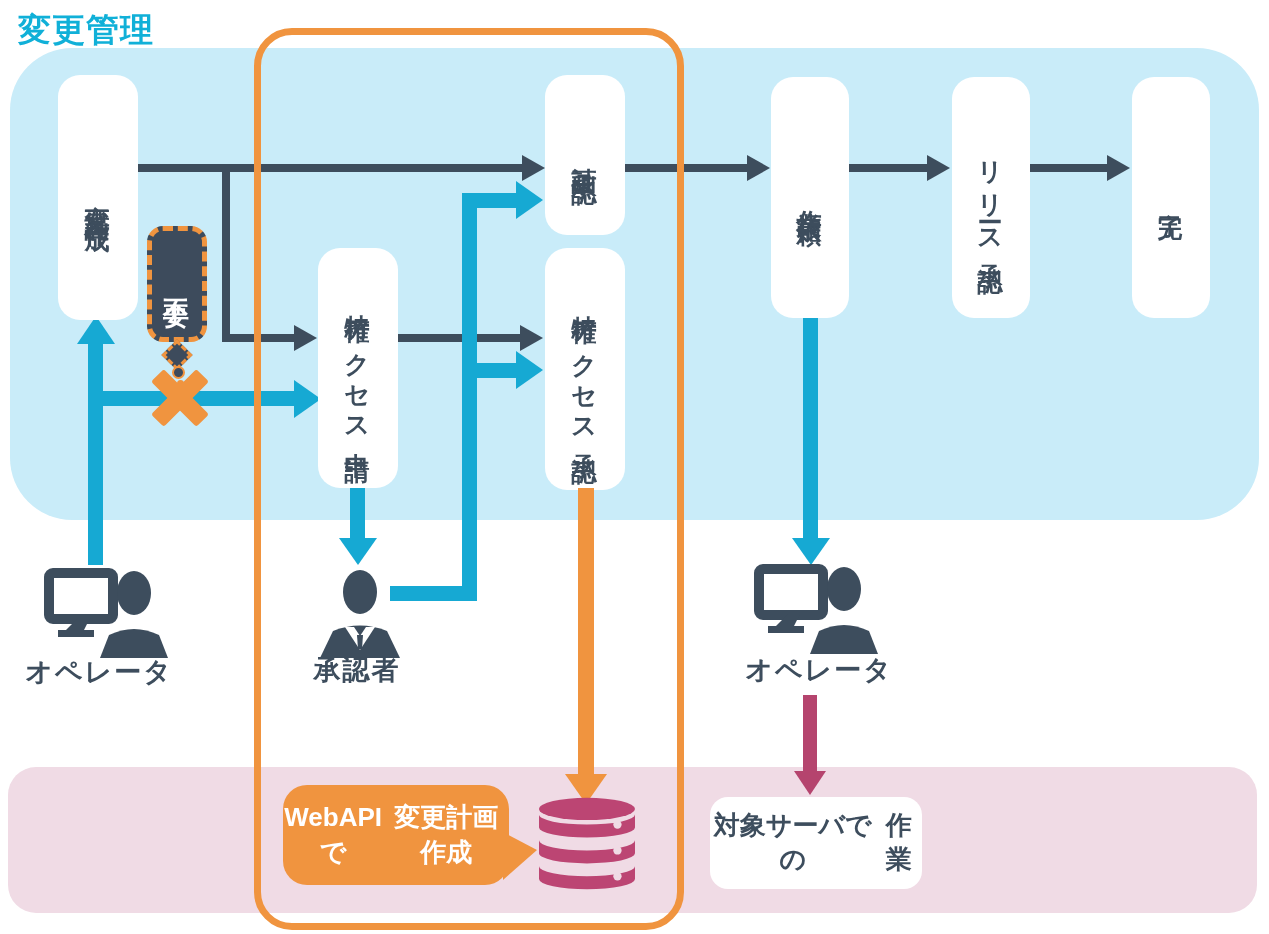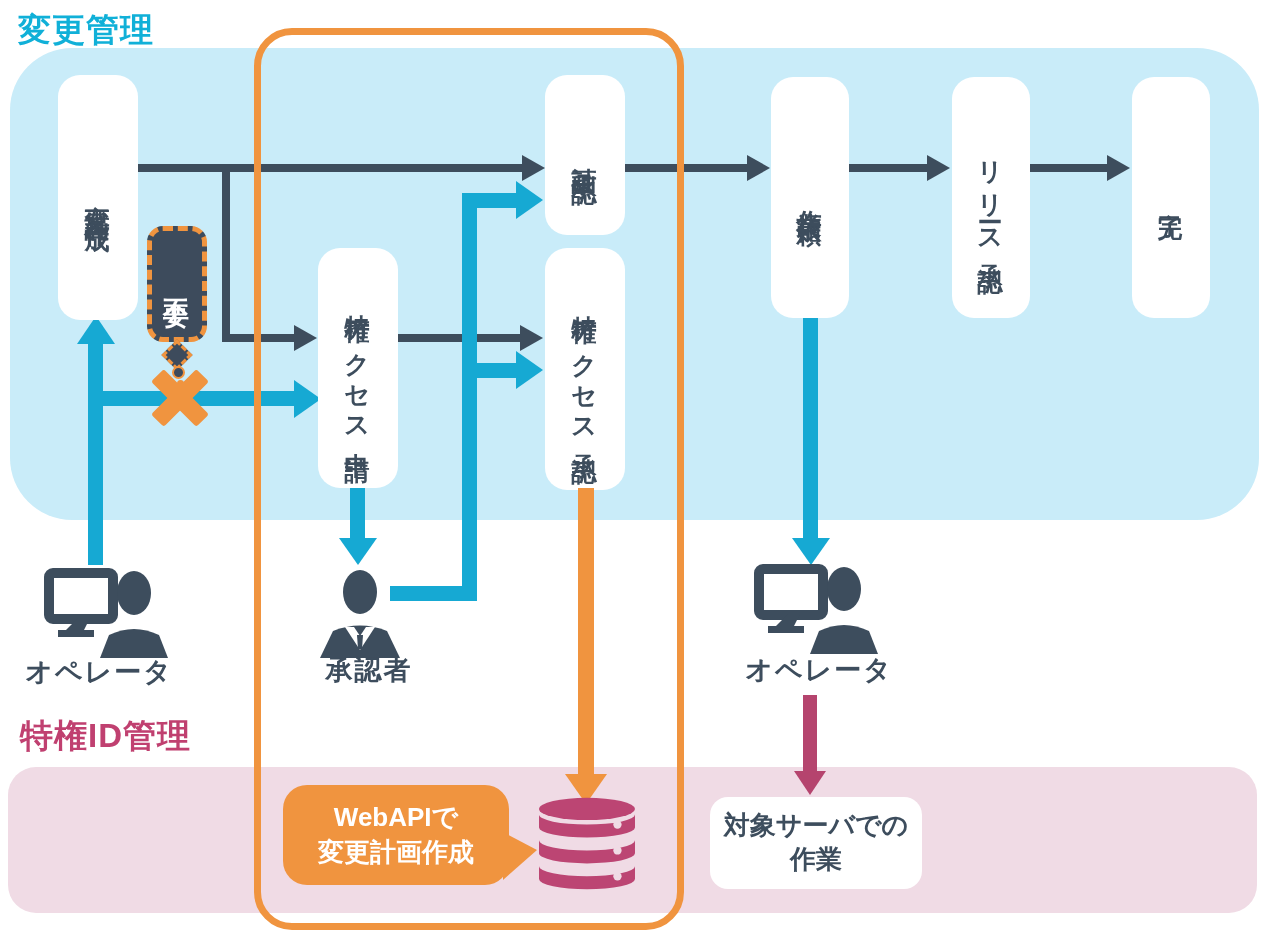--- a/index.html
+++ b/index.html
@@ -65,40 +65,39 @@
 
   
   .actor-icon{position:absolute;z-index:2;}
   .actor-label{position:absolute;z-index:2;color:#3d4d5d;font-weight:bold;font-size:27px;text-align:center;letter-spacing:2px;}
 
   
   .db-icon{position:absolute;left:533px;top:796px;z-index:4;}
 
   
   .webapi{position:absolute;left:283px;top:785px;width:226px;height:100px;background:#f0943f;border-radius:24px;
-    z-index:4;display:flex;flex-direction:column;align-items:center;justify-content:center;
+    z-index:4;display:flex;align-items:center;justify-content:center;
     color:#ffffff;font-weight:bold;font-size:26px;line-height:1.35;text-align:center;}
   .webapi-pointer{position:absolute;left:503px;top:832px;width:0;height:0;z-index:4;
     border-left:34px solid #f0943f;border-top:18px solid transparent;border-bottom:30px solid transparent;}
 
   
   .target-box{position:absolute;left:710px;top:797px;width:212px;height:92px;background:#ffffff;border-radius:18px;
-    z-index:2;display:flex;flex-direction:column;align-items:center;justify-content:center;
+    z-index:2;display:flex;flex-direction:row;align-items:center;justify-content:center;
     color:#3d4d5d;font-weight:bold;font-size:26px;line-height:1.3;text-align:center;}
 </style>
 </head>
 <body>
 
 <div id="canvas">
 
   <div class="band band-blue"></div>
   <div class="band band-pink"></div>
 
   <div class="section-title title-cm">変更管理</div>
-  <div class="section-title title-pid">特権ID管理</div>
 
   <div class="ln dark" style="left:138px;top:164px;width:386px;height:8px;"></div>
   <div class="ah ah-r-dark" style="left:522px;top:155px;"></div>
   <div class="ln dark" style="left:222px;top:164px;width:8px;height:174px;"></div>
   <div class="ln dark" style="left:222px;top:334px;width:74px;height:8px;"></div>
   <div class="ah ah-r-dark" style="left:294px;top:325px;"></div>
   <div class="ln dark" style="left:398px;top:334px;width:122px;height:8px;"></div>
   <div class="ah ah-r-dark" style="left:520px;top:325px;"></div>
   <div class="ln dark" style="left:625px;top:164px;width:124px;height:8px;"></div>
   <div class="ah ah-r-dark" style="left:747px;top:155px;"></div>
@@ -160,21 +159,21 @@
 
   <div class="actor-icon" style="left:312px;top:566px;">
     <svg width="96" height="92" viewBox="0 0 96 92">
       <ellipse cx="48" cy="26" rx="17" ry="22" fill="#3d4d5d"></ellipse>
       <path d="M8,92 L21,65 Q48,54 75,65 L88,92 Z" fill="#3d4d5d"></path>
       <polygon points="33,61 48,84 63,61" fill="#ffffff"></polygon>
       <polygon points="42,61 54,61 48,70" fill="#3d4d5d"></polygon>
       <polygon points="45,69 51,69 50,83 46,83" fill="#3d4d5d"></polygon>
     </svg>
   </div>
-  <div class="actor-label" style="left:304px;top:652px;width:130px;">承認者</div>
+  <div class="actor-label" style="left:292px;top:652px;width:130px;">承認者</div>
 
   <div class="actor-icon" style="left:752px;top:562px;">
     <svg width="126" height="92" viewBox="0 0 126 92">
       <rect x="7" y="7" width="64" height="46" rx="4" fill="#ffffff" stroke="#3d4d5d" stroke-width="10"></rect>
       <polygon points="36,52 48,52 40,68 20,68" fill="#3d4d5d"></polygon>
       <rect x="16" y="64" width="36" height="7" fill="#3d4d5d"></rect>
       <ellipse cx="92" cy="27" rx="17" ry="22" fill="#3d4d5d"></ellipse>
       <path d="M58,92 L67,69 Q92,57 117,69 L126,92 Z" fill="#3d4d5d"></path>
     </svg>
   </div>

